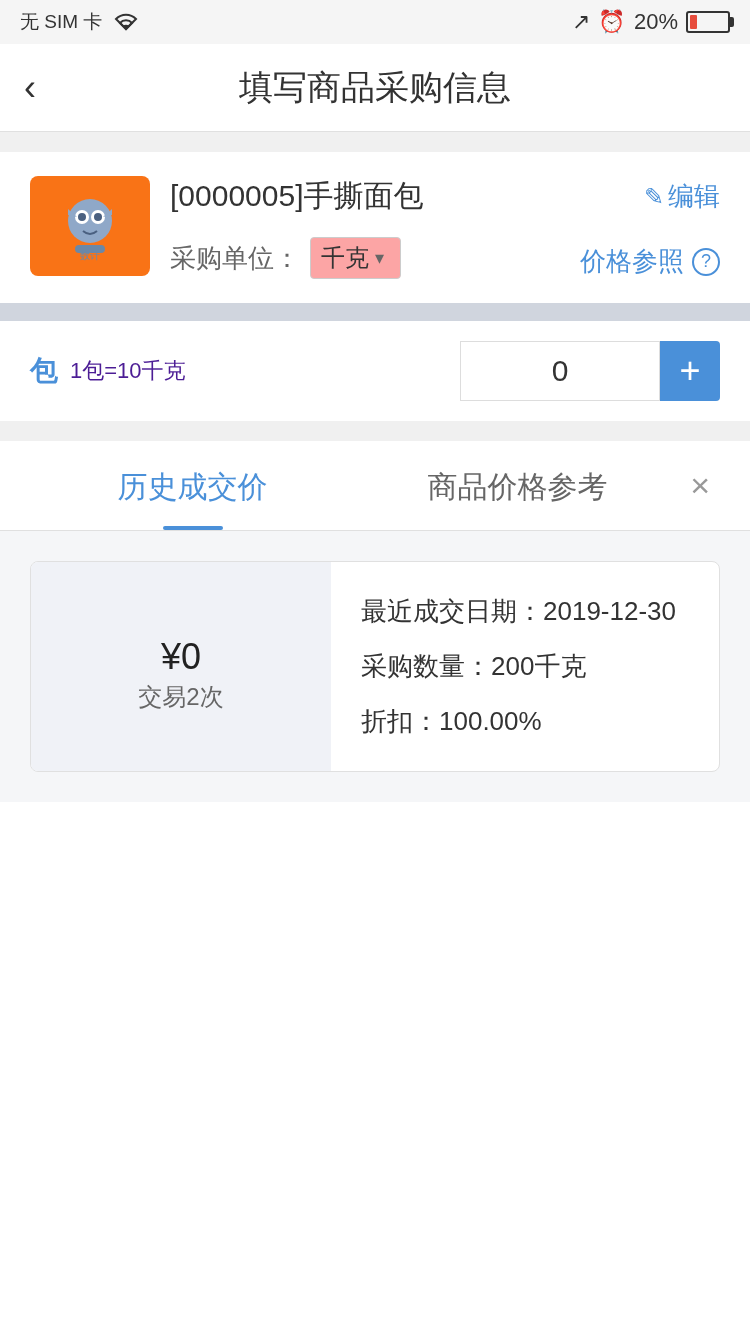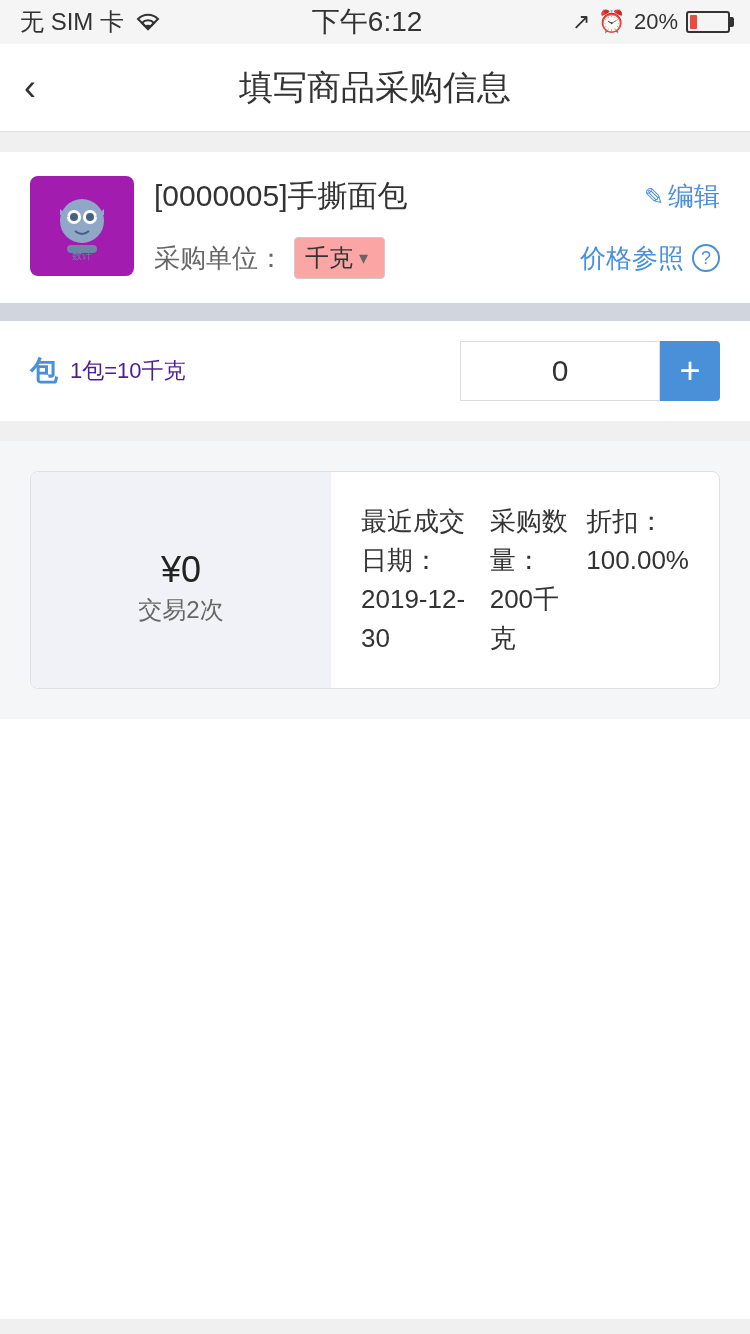--- a/index.html
+++ b/index.html
@@ -20,21 +20,21 @@
       display: flex;
       align-items: center;
       justify-content: space-between;
       padding: 0 20px;
       font-size: 26px;
     }
     .status-left {
       display: flex;
       align-items: center;
       gap: 10px;
-      font-size: 24px;
+      font-size: 19px;
       color: #333;
     }
     .status-center {
       font-size: 28px;
       color: #333;
       font-weight: 500;
     }
     .status-right {
       display: flex;
       align-items: center;
@@ -99,23 +99,23 @@
       background: #fff;
       padding: 24px 30px;
       margin-top: 20px;
     }
     .product-header {
       display: flex;
       align-items: flex-start;
       gap: 20px;
     }
     .product-thumb {
-      width: 104px;
+      width: 120px;
       height: 100px;
-      background: #a21caf;
+      background: #f97316;
       border-radius: 8px;
       display: flex;
       align-items: center;
       justify-content: center;
       flex-shrink: 0;
     }
     .product-info {
       flex: 1;
     }
     .product-title-row {
@@ -136,21 +136,21 @@
       align-items: center;
       gap: 4px;
       cursor: pointer;
     }
     .edit-icon {
       font-size: 24px;
     }
     .product-unit-row {
       display: flex;
       justify-content: space-between;
-      align-items: center;
+      align-items: flex-end;
     }
     .unit-label {
       font-size: 26px;
       color: #666;
       display: flex;
       align-items: center;
       gap: 10px;
     }
     .unit-select {
       border: 1px solid #ccc;
@@ -327,21 +327,21 @@
     }
     .history-trade-count {
       font-size: 24px;
       color: #666;
       margin-top: 0;
     }
     .history-card-right {
       flex: 1;
       padding: 30px 30px;
       display: flex;
-      flex-direction: row;
+      flex-direction: column;
       justify-content: flex-end;
       gap: 16px;
     }
     .history-detail-line {
       font-size: 26px;
       color: #333;
       line-height: 1.5;
     }
 
     
@@ -356,21 +356,20 @@
 
 <div class="status-bar">
   <div class="status-left">
     <span>无 SIM 卡</span>
     <svg width="28" height="22" viewBox="0 0 28 22">
       <path d="M14 18l3-3a4 4 0 00-6 0l3 3z" fill="#333"></path>
       <path d="M14 18L8 12a8 8 0 0112 0l-6 6z" fill="none" stroke="#333" stroke-width="2"></path>
       <path d="M14 18L4 8a14 14 0 0120 0l-10 10z" fill="none" stroke="#333" stroke-width="2"></path>
     </svg>
   </div>
-  <div class="status-center">下午6:12</div>
   <div class="status-right">
     <span style="font-size:22px;">↗</span>
     <span style="font-size:22px;">⏰</span>
     <span>20%</span>
     <div class="battery">
       <div class="battery-fill"></div>
     </div>
   </div>
 </div>
 
@@ -428,20 +427,25 @@
     <span class="qty-label-badge">包</span>
     <span class="qty-sub-label">1包=10千克</span>
   </div>
   <div class="qty-input-group">
     <div class="qty-value-box">0</div>
     <button class="qty-plus-btn">+</button>
   </div>
 </div>
 
 <div class="tabs-section">
+  <div class="tabs-header">
+    <div class="tab-item active">历史成交价</div>
+    <div class="tab-item">商品价格参考</div>
+    <div class="tab-close">×</div>
+  </div>
 
   <div class="content-area">
     <div class="history-card">
       <div class="history-card-left">
         <div class="history-price">
           <span>¥</span><span>0</span>
         </div>
         <div class="history-trade-count">交易2次</div>
       </div>
       <div class="history-card-right">

